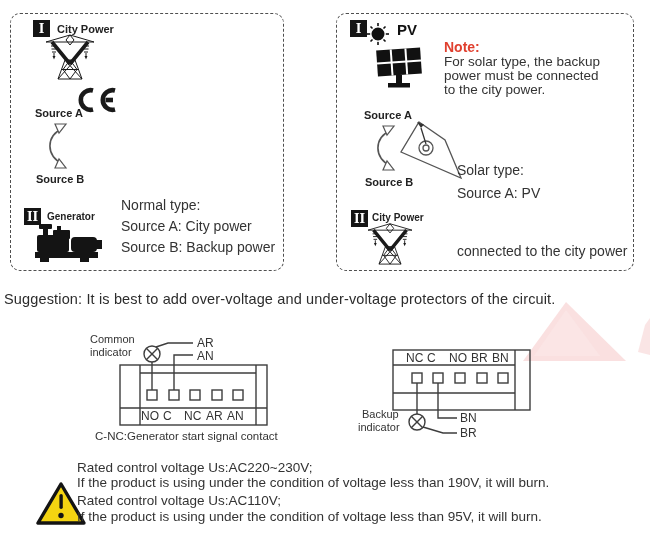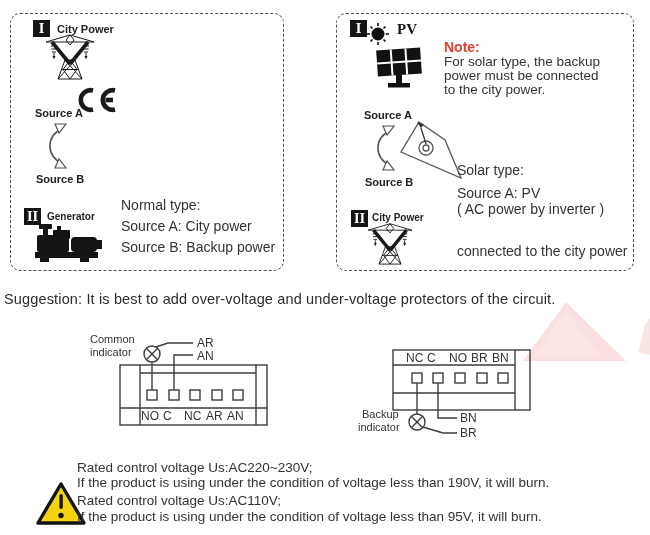--- a/index.html
+++ b/index.html
@@ -110,21 +110,21 @@
       <rect x="15" y="29" width="44" height="26" fill="#111"></rect>
       <g stroke="#fff" stroke-width="2">
         <line x1="29.6" y1="29" x2="29.6" y2="55"></line>
         <line x1="44.3" y1="29" x2="44.3" y2="55"></line>
         <line x1="15" y1="42" x2="59" y2="42"></line>
       </g>
     </g>
     <rect x="34" y="55" width="6" height="9" fill="#111"></rect>
     <rect x="26" y="63" width="22" height="4.5" fill="#111"></rect>
   </svg>
-  <div class="pv-lbl" style="left:397px;top:21px;z-index:3;font-family:Liberation Serif, serif;">PV</div>
+  <div class="pv-lbl" style="left:397px;top:21px;z-index:3;">PV</div>
 
   <div class="note-title" style="left:444px;top:39px;z-index:2;">Note:</div>
   <div class="note-txt" style="left:444px;top:54px;z-index:2;">For solar type, the backup</div>
   <div class="note-txt" style="left:444px;top:68px;z-index:2;">power must be connected</div>
   <div class="note-txt" style="left:444px;top:82px;z-index:2;">to the city power.</div>
 
   <div class="lbl-b" style="left:364px;top:109px;z-index:2;">Source A</div>
 
   <svg class="abs" style="left:366px;top:121px;z-index:2;" width="32" height="54" viewBox="0 0 32 54">
     <path d="M24,10 A18,18 0 0 0 24,44" stroke="#555" stroke-width="1.6" fill="none"></path>
@@ -154,21 +154,20 @@
       <path d="M21,28 L14,47 L38,47 L31,28 Z M21,28 L38,47 M31,28 L14,47 M17.5,37.5 L34.5,37.5"></path>
       <path d="M26,28 L33,37.5 L26,47 L19,37.5 Z"></path>
     </g>
     <polygon points="8.5,24 11.5,24 10,27.5" fill="#1a1a1a"></polygon>
     <polygon points="40.5,24 43.5,24 42,27.5" fill="#1a1a1a"></polygon>
     <path d="M8,10 L26,32 M44,10 L26,32" stroke="#1a1a1a" stroke-width="3.6" fill="none"></path>
   </svg>
 
   <div class="body-txt" style="left:457px;top:162px;z-index:2;">Solar type:</div>
   <div class="body-txt" style="left:457px;top:185px;z-index:2;">Source A: PV</div>
-  <div class="body-txt" style="left:457px;top:201px;z-index:2;">( AC power by inverter )</div>
   <div class="body-txt" style="left:457px;top:243px;z-index:2;">connected to the city power</div>
 
   <div class="suggestion" style="left:4px;top:291px;z-index:2;">Suggestion: It is best to add over-voltage and under-voltage protectors of the circuit.</div>
 
   <div class="abs" style="left:80px;top:330px;width:230px;height:120px;z-index:2;">
     <svg width="230" height="120" viewBox="0 0 230 120" style="position:absolute;left:0;top:0;">
       <g stroke="#3d3d3d" stroke-width="1.4" fill="none">
         <circle cx="72" cy="24" r="8"></circle>
         <line x1="66.3" y1="18.3" x2="77.7" y2="29.7"></line>
         <line x1="77.7" y1="18.3" x2="66.3" y2="29.7"></line>
@@ -190,20 +189,21 @@
     <span class="diag-lbl" style="left:10px;top:3px;">Common</span>
     <span class="diag-lbl" style="left:10px;top:16px;">indicator</span>
     <span class="wire-lbl" style="left:117px;top:6px;">AR</span>
     <span class="wire-lbl" style="left:117px;top:19px;">AN</span>
     <span class="term-lbl" style="left:61px;top:79px;">NO</span>
     <span class="term-lbl" style="left:83px;top:79px;">C</span>
     <span class="term-lbl" style="left:104px;top:79px;">NC</span>
     <span class="term-lbl" style="left:126px;top:79px;">AR</span>
     <span class="term-lbl" style="left:147px;top:79px;">AN</span>
   </div>
+  <div class="caption" style="left:95px;top:430px;z-index:2;">C-NC:Generator start signal contact</div>
 
   <div class="abs" style="left:350px;top:345px;width:230px;height:100px;z-index:2;">
     <svg width="230" height="100" viewBox="0 0 230 100" style="position:absolute;left:0;top:0;">
       <g stroke="#3d3d3d" stroke-width="1.4" fill="none">
         <rect x="43" y="5" width="137" height="60"></rect>
         <line x1="165" y1="5" x2="165" y2="65"></line>
         <line x1="43" y1="20" x2="165" y2="20"></line>
         <line x1="43" y1="48" x2="165" y2="48"></line>
         <rect x="62" y="28" width="10" height="10"></rect>
         <rect x="83" y="28" width="10" height="10"></rect>

